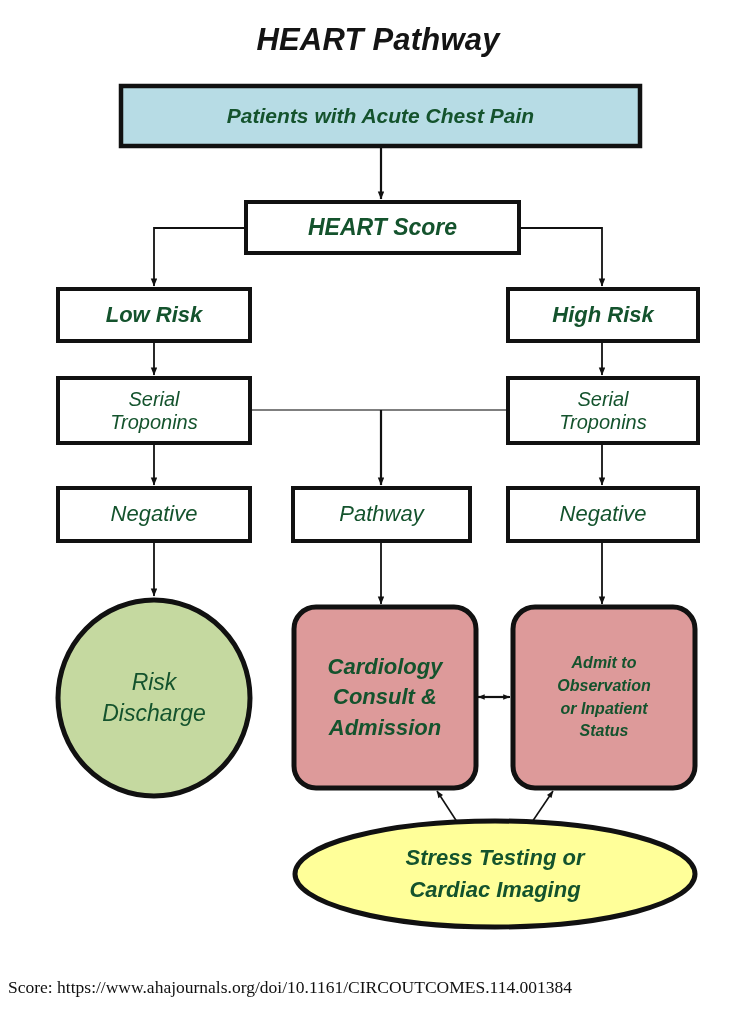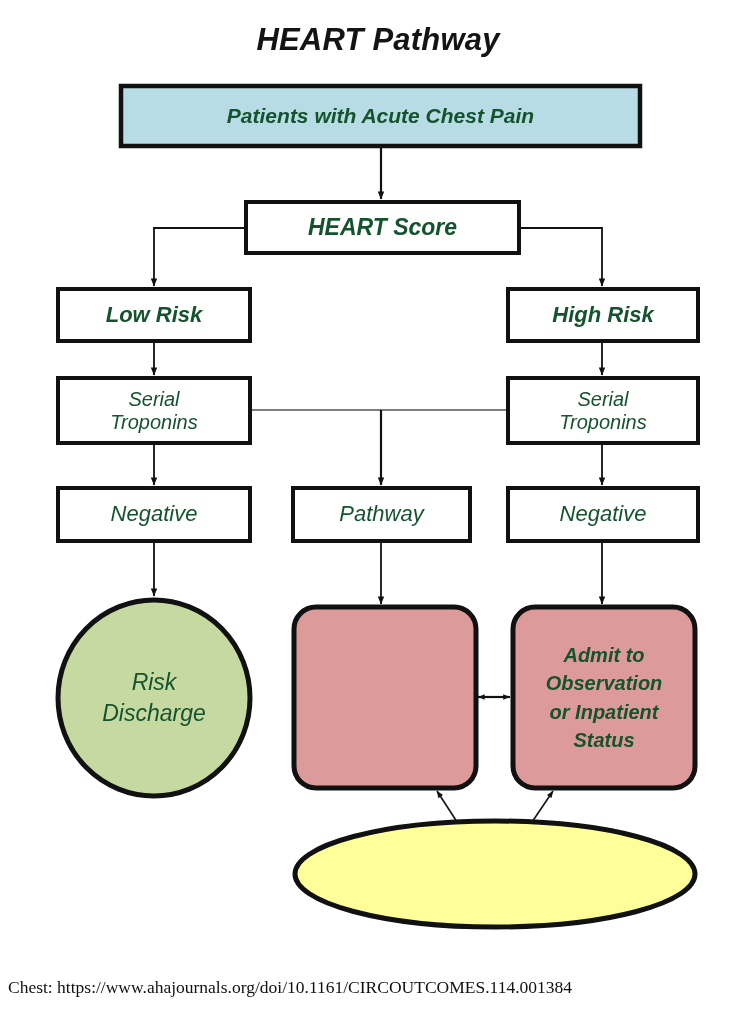--- a/index.html
+++ b/index.html
@@ -172,25 +172,30 @@
 
   <div class="node-label" style="left:46px; top:488px; width:192px; height:53px; font-size:22px; font-weight:normal;">Negative</div>
 
   <div class="node-label" style="left:281px; top:488px; width:177px; height:53px; font-size:22px; font-weight:normal;">Pathway</div>
 
   <div class="node-label" style="left:496px; top:488px; width:190px; height:53px; font-size:22px; font-weight:normal;">Negative</div>
 
   <div class="node-label" style="left:46px; top:600px; width:192px; height:196px; font-size:23px; font-weight:normal; line-height:1.35;">Risk
 Discharge</div>
 
-
-  <div class="node-label" style="left:501px; top:607px; width:182px; height:181px; font-size:20px; line-height:1.42;">Admit to
+  <div class="node-label" style="left:282px; top:607px; width:182px; height:181px; font-size:22px; line-height:1.38;">Cardiology
+Consult &amp;
+Admission</div>
+
+  <div class="node-label" style="left:501px; top:607px; width:182px; height:181px; font-size:16px; line-height:1.42;">Admit to
 Observation
 or Inpatient
 Status</div>
 
+  <div class="node-label" style="left:283px; top:821px; width:400px; height:106px; font-size:22px; line-height:1.45;">Stress Testing or
+Cardiac Imaging</div>
 
 </div>
 
 <div id="caption">
-  <span>Chest:</span>
+  <span>Score:</span>
   <span class="link">https://www.ahajournals.org/doi/10.1161/CIRCOUTCOMES.114.001384</span>
 </div>
 
 </body></html>

